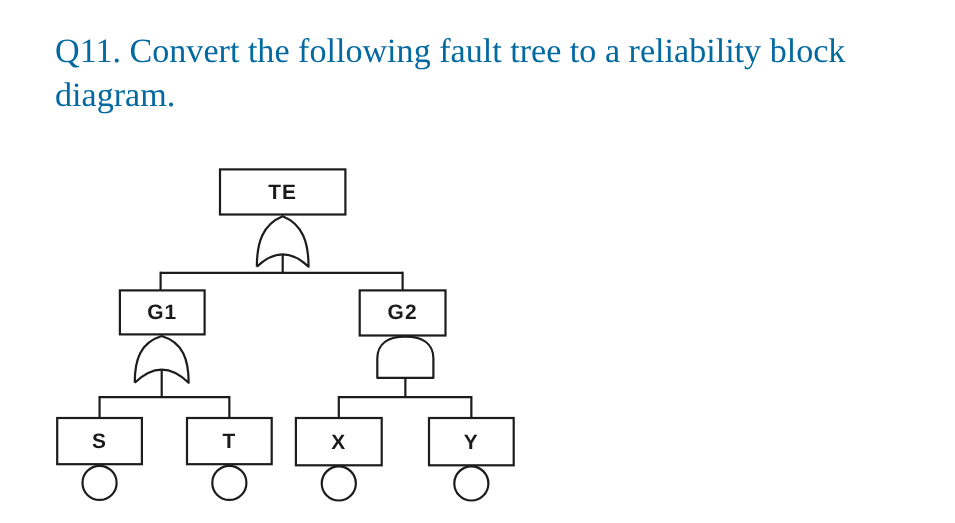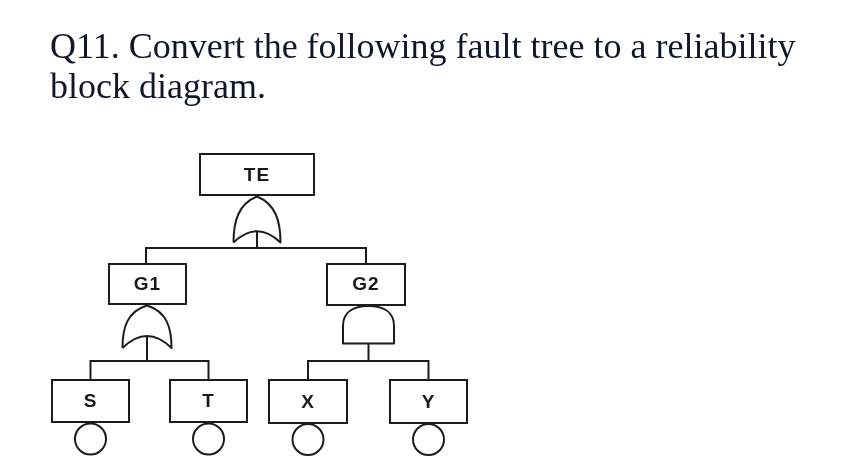--- a/index.html
+++ b/index.html
@@ -14,23 +14,23 @@
     background: #ffffff;
     overflow: hidden;
     font-family: "Liberation Serif", serif;
   }
   .question-text {
     position: absolute;
     left: 50px;
     top: 26px;
     width: 812px;
     font-family: "Liberation Serif", serif;
-    font-size: 36px;
+    font-size: 31px;
     line-height: 40px;
-    color: #0f172a;
+    color: #0369a1;
     letter-spacing: 0px;
   }
   .diagram-svg {
     position: absolute;
     left: 0;
     top: 0;
     width: 868px;
     height: 475px;
   }
   .node-box {

